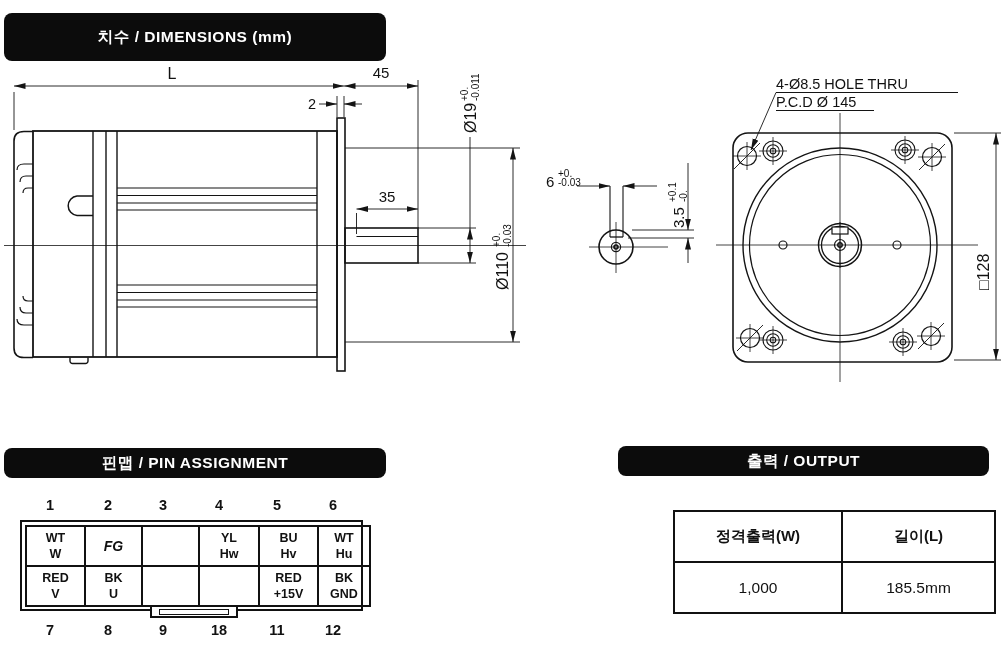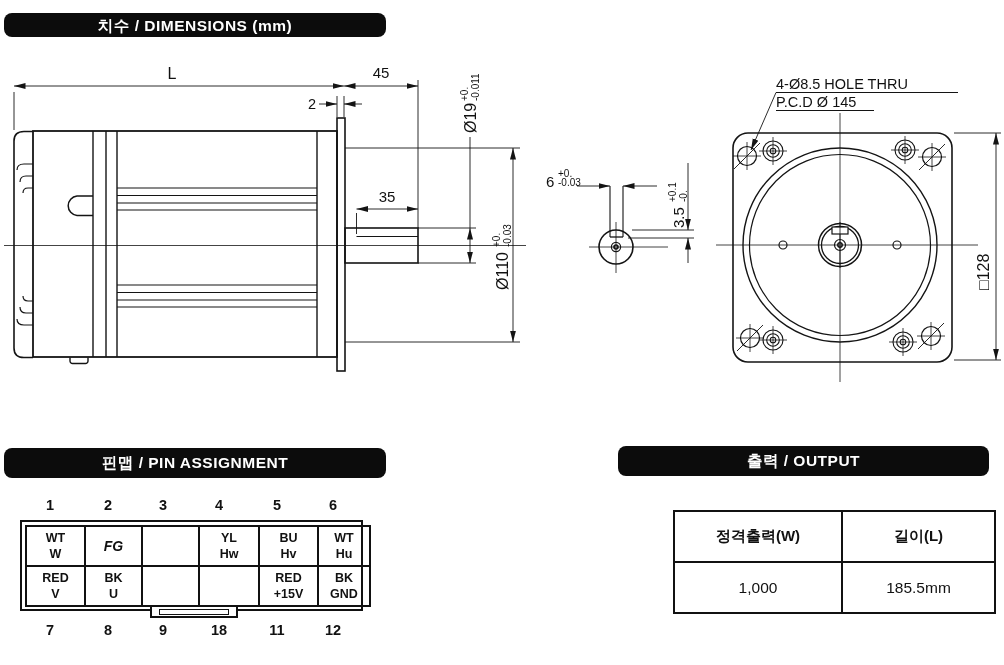--- a/index.html
+++ b/index.html
@@ -219,21 +219,21 @@
       <line x1="954" y1="360" x2="1001" y2="360" stroke-width="0.9"></line>
       <line x1="996" y1="133" x2="996" y2="360" stroke-width="0.9" marker-start="url(#aS)" marker-end="url(#aE)"></line>
     </g>
     <text x="776" y="89" font-size="14.5">4-Ø8.5 HOLE THRU</text>
     <text x="776" y="107" font-size="14.5">P.C.D Ø 145</text>
     <g transform="translate(989,290) rotate(-90)">
       <text x="0" y="0" font-size="16">□128</text>
     </g>
   </svg>
 
-  <div class="bar" style="left:4px;top:13px;width:382px;height:24px;align-items:flex-end;">
+  <div class="bar" style="left:4px;top:13px;width:382px;height:48px;">
     <span>치수 / DIMENSIONS (mm)</span>
   </div>
   <div class="bar" style="left:4px;top:448px;width:382px;height:30px;">
     <span>핀맵 / PIN ASSIGNMENT</span>
   </div>
   <div class="bar" style="left:618px;top:446px;width:371px;height:30px;">
     <span>출력 /  OUTPUT</span>
   </div>
 
   <div id="pinmap-area">

